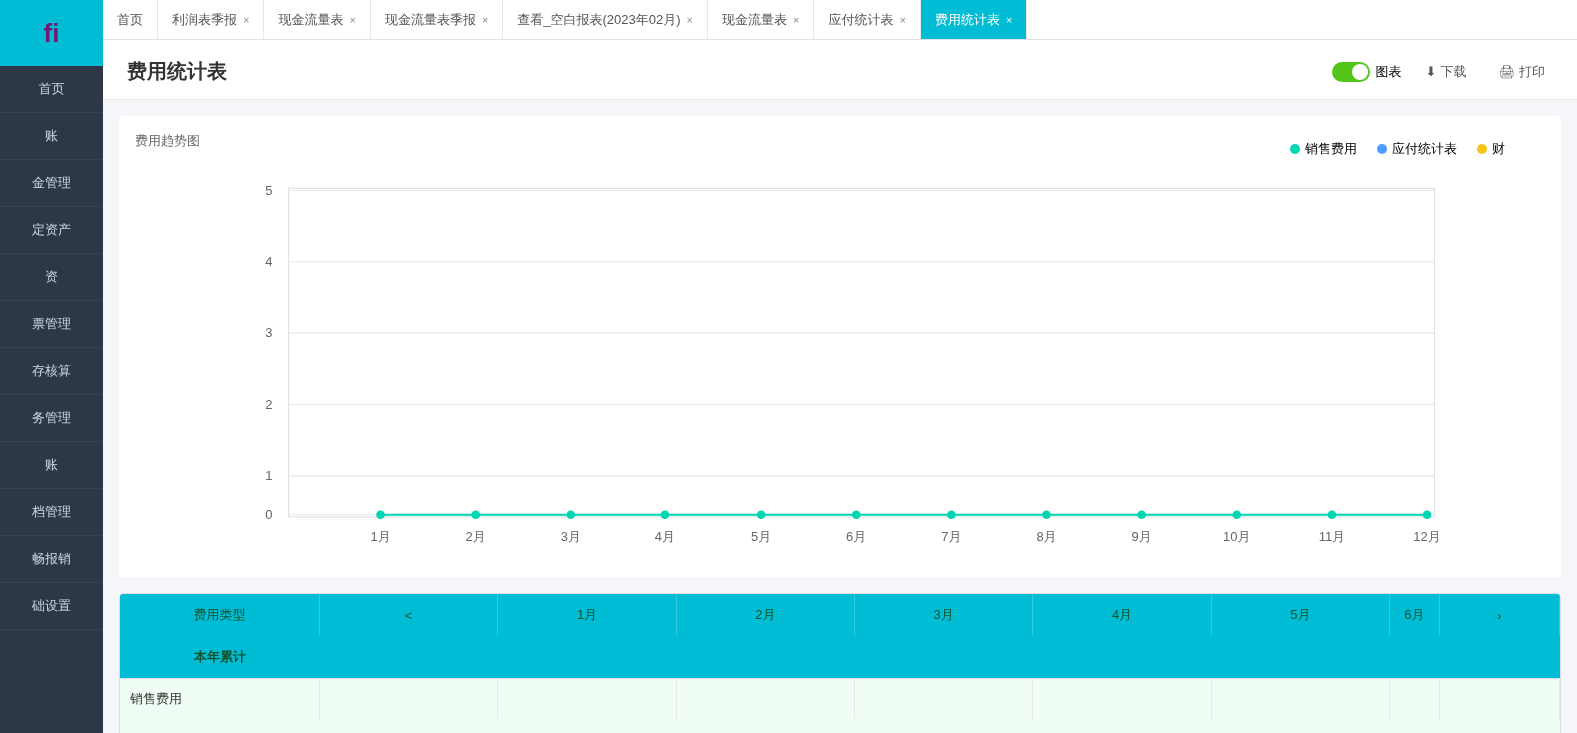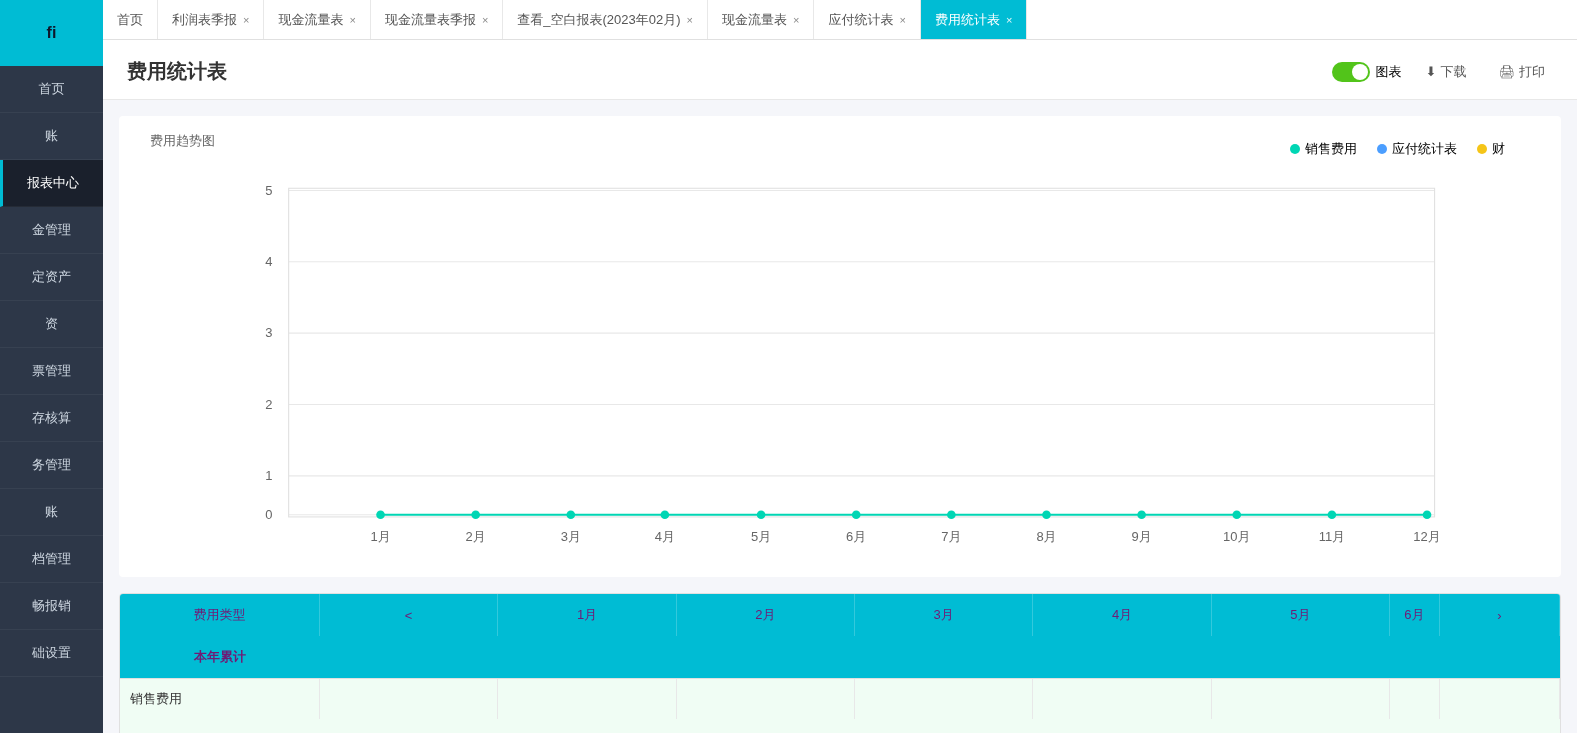--- a/index.html
+++ b/index.html
@@ -13,22 +13,22 @@
       flex-direction: column;
       flex-shrink: 0;
       height: 100%;
     }
     .sidebar-logo {
       height: 66px;
       background: #00bcd4;
       display: flex;
       align-items: center;
       justify-content: center;
-      color: #0f172a;
-      font-size: 16px;
+      color: #701a75;
+      font-size: 26px;
       font-weight: bold;
     }
     .sidebar-item {
       padding: 14px 10px;
       color: #cdd6e0;
       cursor: pointer;
       text-align: center;
       font-size: 13px;
       border-bottom: 1px solid rgba(255,255,255,0.05);
     }
@@ -181,21 +181,21 @@
 
     
     .table-section {
       margin: 0 16px 16px;
       border-radius: 4px;
       overflow: hidden;
       border: 1px solid #e0e0e0;
     }
     .table-header {
       background: #00bcd4;
-      color: #701a75;
+      color: #14532d;
       display: grid;
       grid-template-columns: 200px 1fr 1fr 1fr 1fr 1fr 1fr 50px 120px;
       font-size: 13px;
     }
     .th {
       padding: 12px 10px;
       text-align: center;
       border-right: 1px solid rgba(255,255,255,0.2);
       display: flex;
       align-items: center;
@@ -219,21 +219,20 @@
     .td:last-child { border-right: none; }
     .td.left { text-align: left; }
   </style>
 </head>
 <body>
 
 <div class="sidebar">
   <div class="sidebar-logo">fi</div>
   <div class="sidebar-item">首页</div>
   <div class="sidebar-item">账</div>
-  <div class="sidebar-item active">报表中心</div>
   <div class="sidebar-item">金管理</div>
   <div class="sidebar-item">定资产</div>
   <div class="sidebar-item">资</div>
   <div class="sidebar-item">票管理</div>
   <div class="sidebar-item">存核算</div>
   <div class="sidebar-item">务管理</div>
   <div class="sidebar-item">账</div>
   <div class="sidebar-item">档管理</div>
   <div class="sidebar-item">畅报销</div>
   <div class="sidebar-item">础设置</div>
@@ -289,21 +288,21 @@
           <span>下载</span>
         </div>
         <div class="action-btn">
           <span>🖨</span>
           <span>打印</span>
         </div>
       </div>
     </div>
 
     <div class="chart-container">
-      <div style="position:relative;margin-left:15px;">
+      <div style="position:relative;">
         <div class="chart-title">费用趋势图</div>
         <div class="chart-legend">
           <div class="legend-item">
             <div class="legend-dot" style="background:#00d6b4;"></div>
             <span>销售费用</span>
           </div>
           <div class="legend-item">
             <div class="legend-dot" style="background:#4b9eff;"></div>
             <span>应付统计表</span>
           </div>

